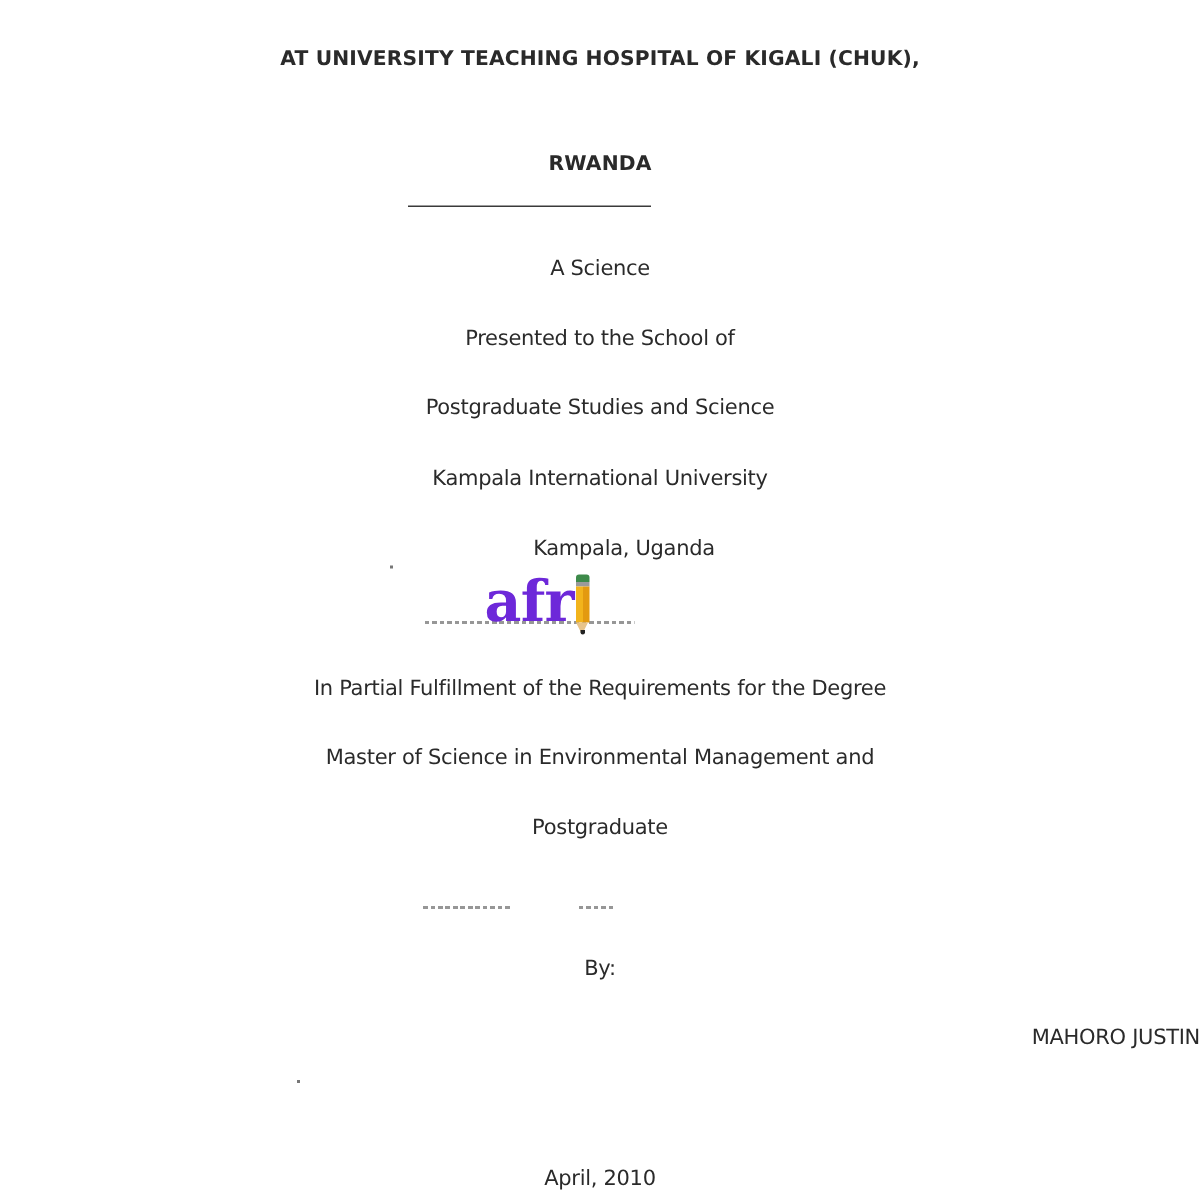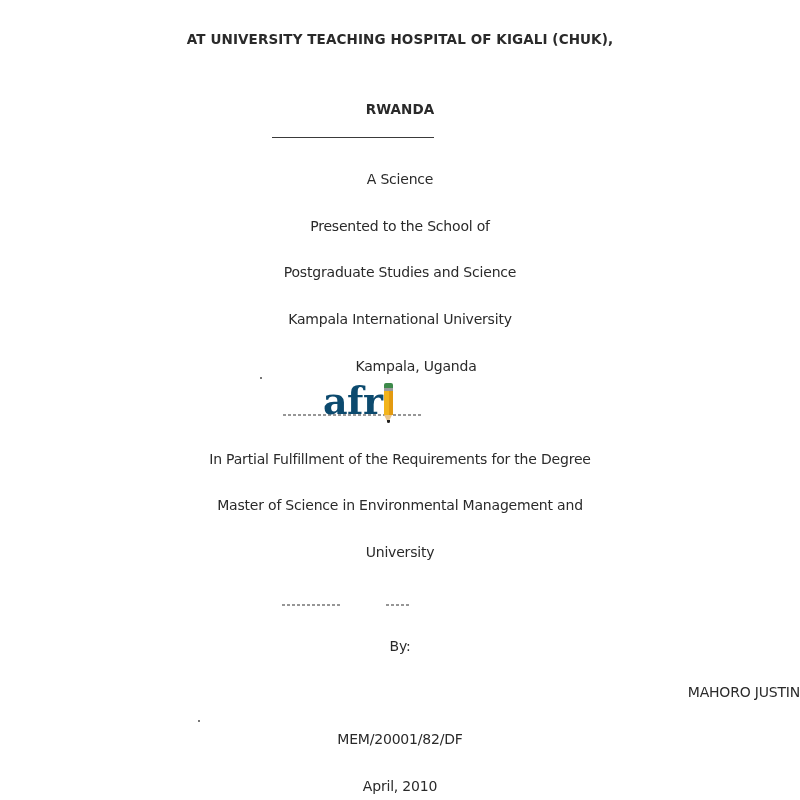--- a/index.html
+++ b/index.html
@@ -59,21 +59,21 @@
       position: absolute;
       left: 323px;
       top: 380px;
       height: 40px;
       display: flex;
       align-items: flex-end;
       font-family: "DejaVu Serif", serif;
       font-weight: bold;
       font-size: 38px;
       line-height: 38px;
-      color: #0c4a6e;
+      color: #6d28d9;
       letter-spacing: -0.5px;
     }
     .logo .pencil {
       display: inline-block;
       position: relative;
       width: 9px;
       height: 40px;
       margin: 0 2px 0 1px;
       top: 3px;
     }
@@ -140,28 +140,27 @@
       <span class="body"></span>
       <span class="tip"></span>
       <span class="lead"></span>
     </span>
   </div>
 
   <div class="line" style="top:450px;">In Partial Fulfillment of the Requirements for the Degree</div>
 
   <div class="line" style="top:496px;">Master of Science in Environmental Management and</div>
 
-  <div class="line" style="top:543px;">University</div>
+  <div class="line" style="top:543px;">Postgraduate</div>
 
   <div class="dotted-rule" style="left:282px; top:604px; width:58px;"></div>
   <div class="dotted-rule" style="left:386px; top:604px; width:24px;"></div>
 
   <div class="line" style="top:637px;">By:</div>
 
   <div class="line" style="top:683px;text-align:right;">MAHORO JUSTIN</div>
 
   <div class="speck" style="left:198px; top:720px;"></div>
 
-  <div class="line" style="top:730px;">MEM/20001/82/DF</div>
 
   <div class="line" style="top:777px;">April, 2010</div>
 
 </div>
 
 </body></html>

